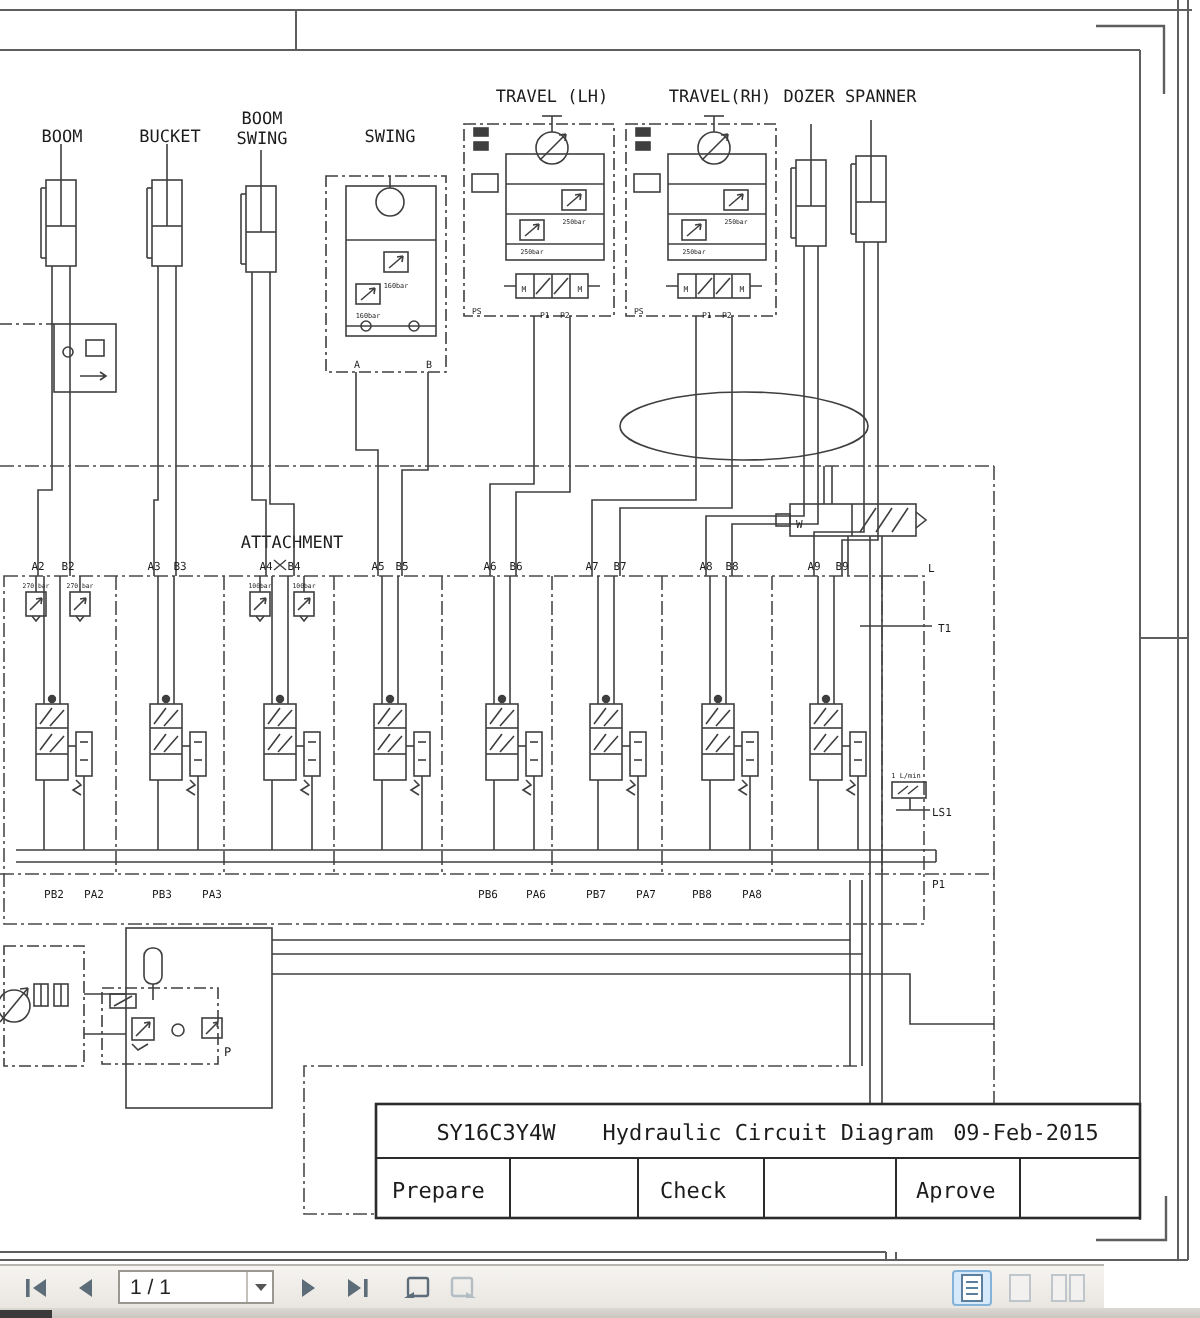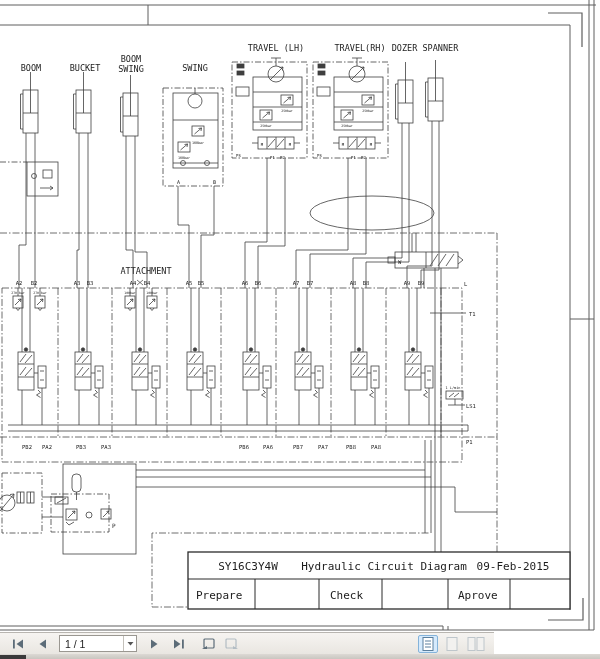--- a/index.html
+++ b/index.html
@@ -1,21 +1,21 @@
 <!DOCTYPE html>
 <html><head>
 <meta charset="utf-8">
 <style>
   html,body{margin:0;padding:0;background:#fff;}
   .stage{position:relative;width:600px;height:659px;background:#ffffff;overflow:hidden;
          font-family:"Liberation Sans",sans-serif;}
   .sheet{position:absolute;left:0;top:0;width:600px;height:632px;background:#fff;}
   svg text{fill:#1c1c1c;font-family:"DejaVu Sans Mono",monospace;}
   
-  .toolbar{position:absolute;left:0;top:632px;width:494px;height:22px;
+  .toolbar{position:absolute;left:0;top:632px;width:552px;height:22px;
     background:linear-gradient(#f6f4f1,#e9e6e1);border-top:1px solid #b8b5b0;
     display:flex;align-items:center;box-sizing:border-box;padding:0 8px;}
   .tb-left{display:flex;align-items:center;gap:4px;}
   .tb-right{margin-left:auto;display:flex;align-items:center;gap:4px;}
   .tb-btn{width:18px;height:16px;display:flex;align-items:center;justify-content:center;
     border:1px solid transparent;border-radius:2px;}
   .tb-btn.active{background:#d6eafc;border-color:#84b3da;}
   .pagebox{width:76px;height:15px;background:#fff;border:1px solid #9a9791;
     display:flex;align-items:center;font-size:10.5px;color:#222;margin:0 3px;}
   .pagebox .pb-text{flex:1;padding-left:5px;}

